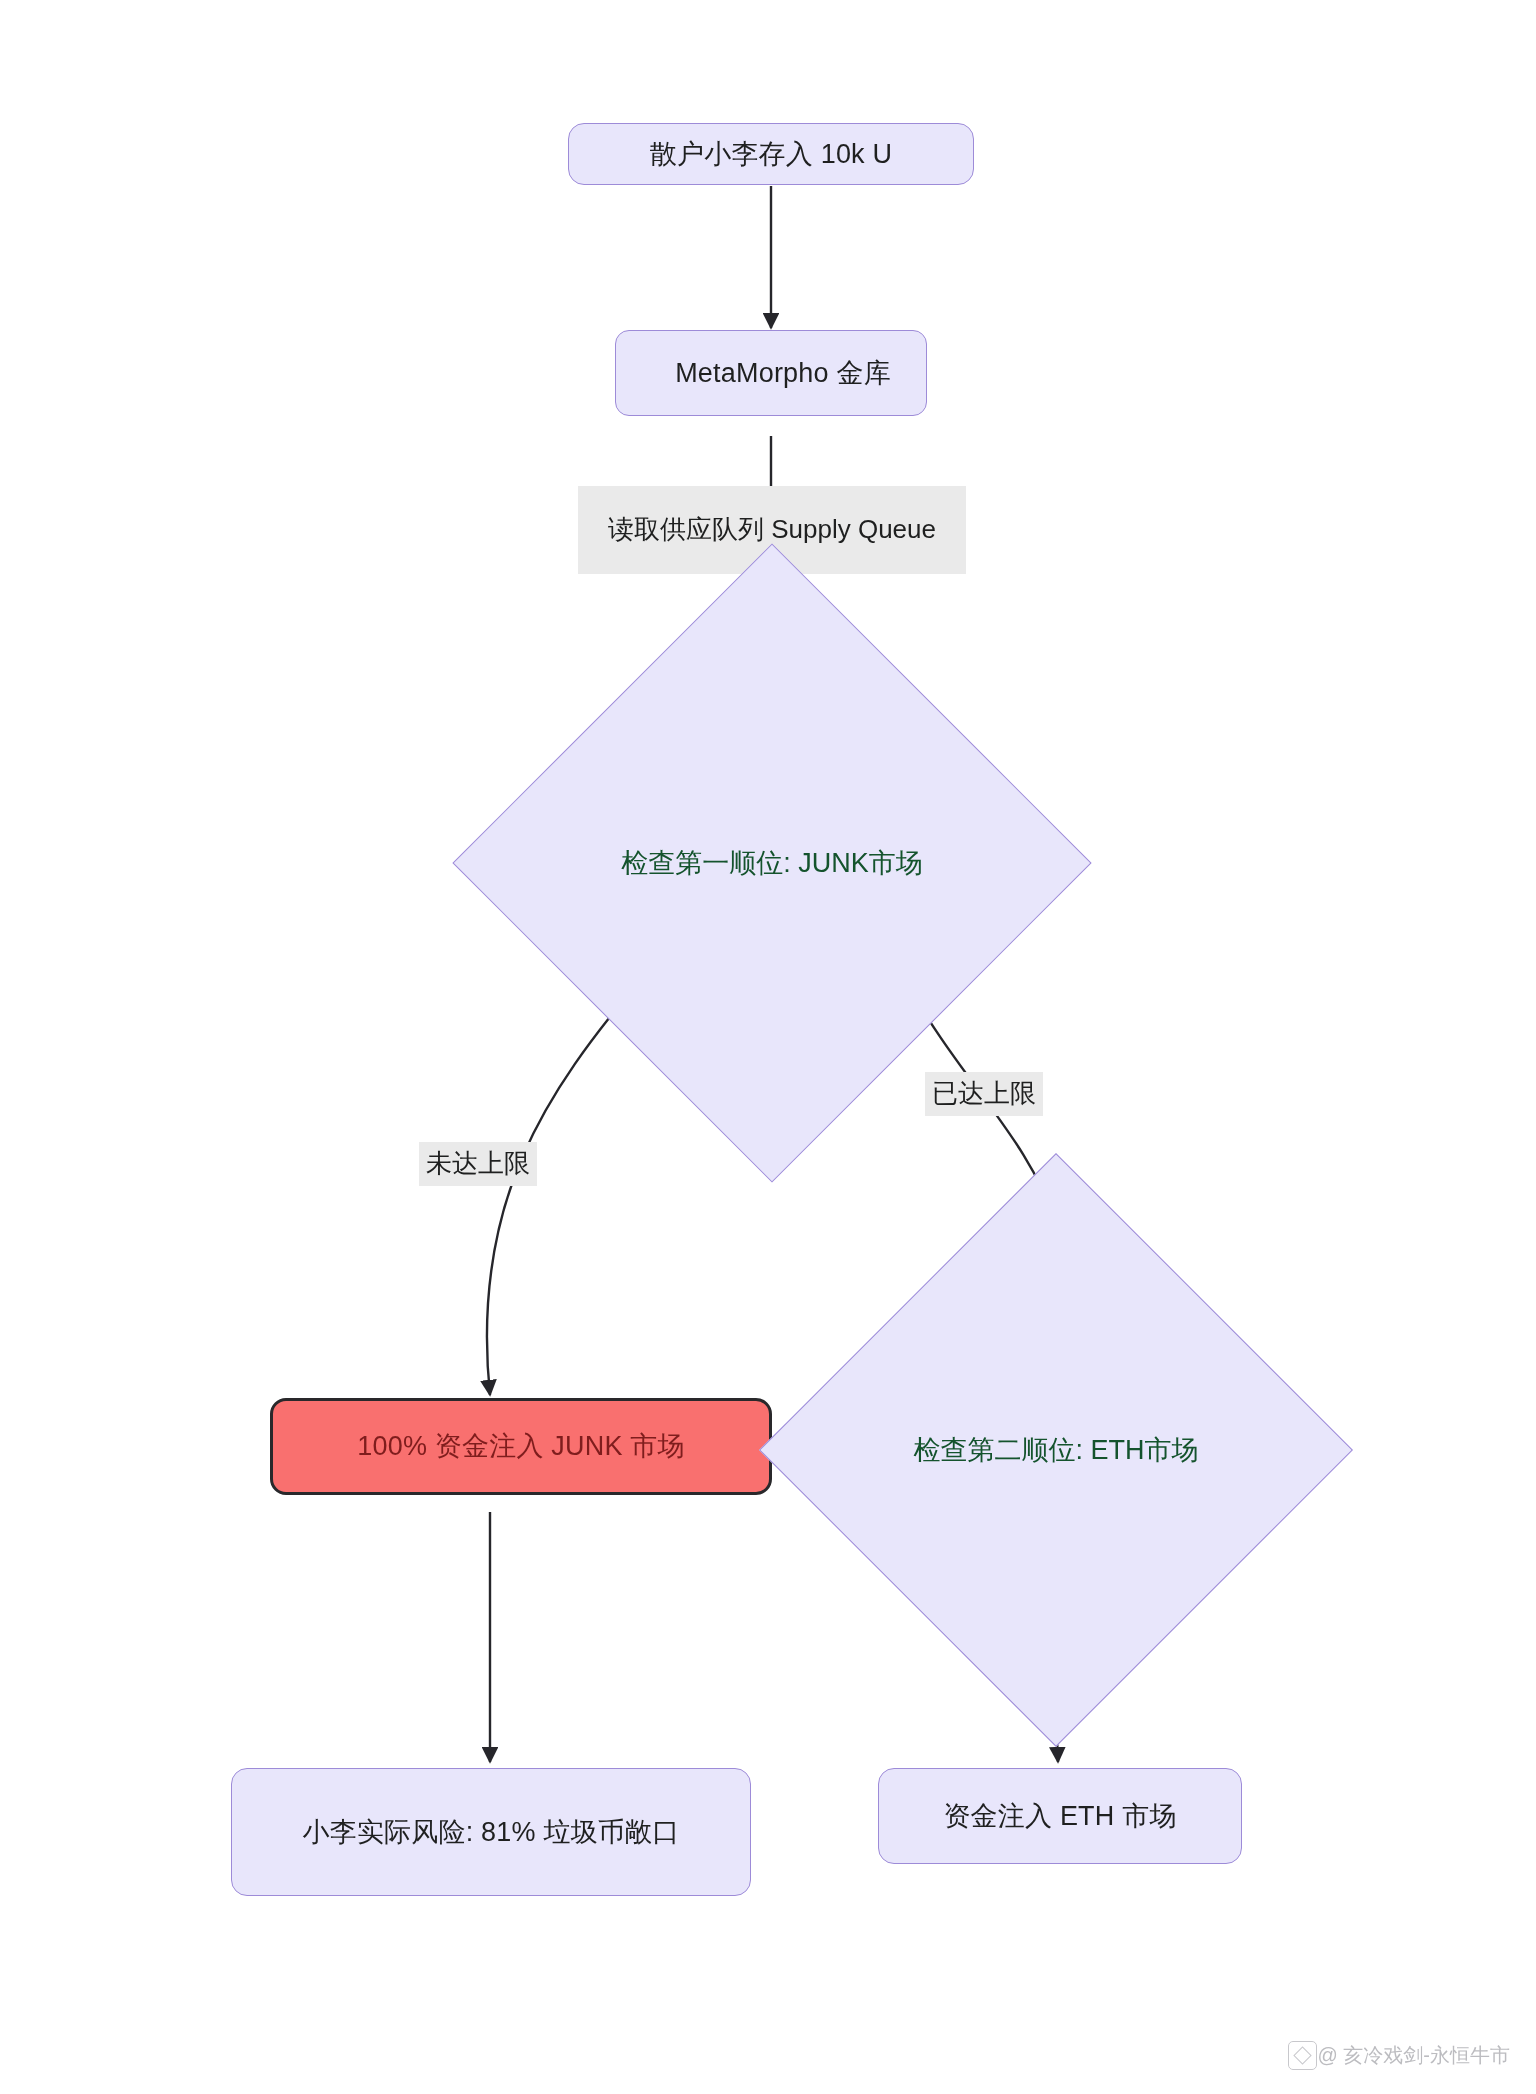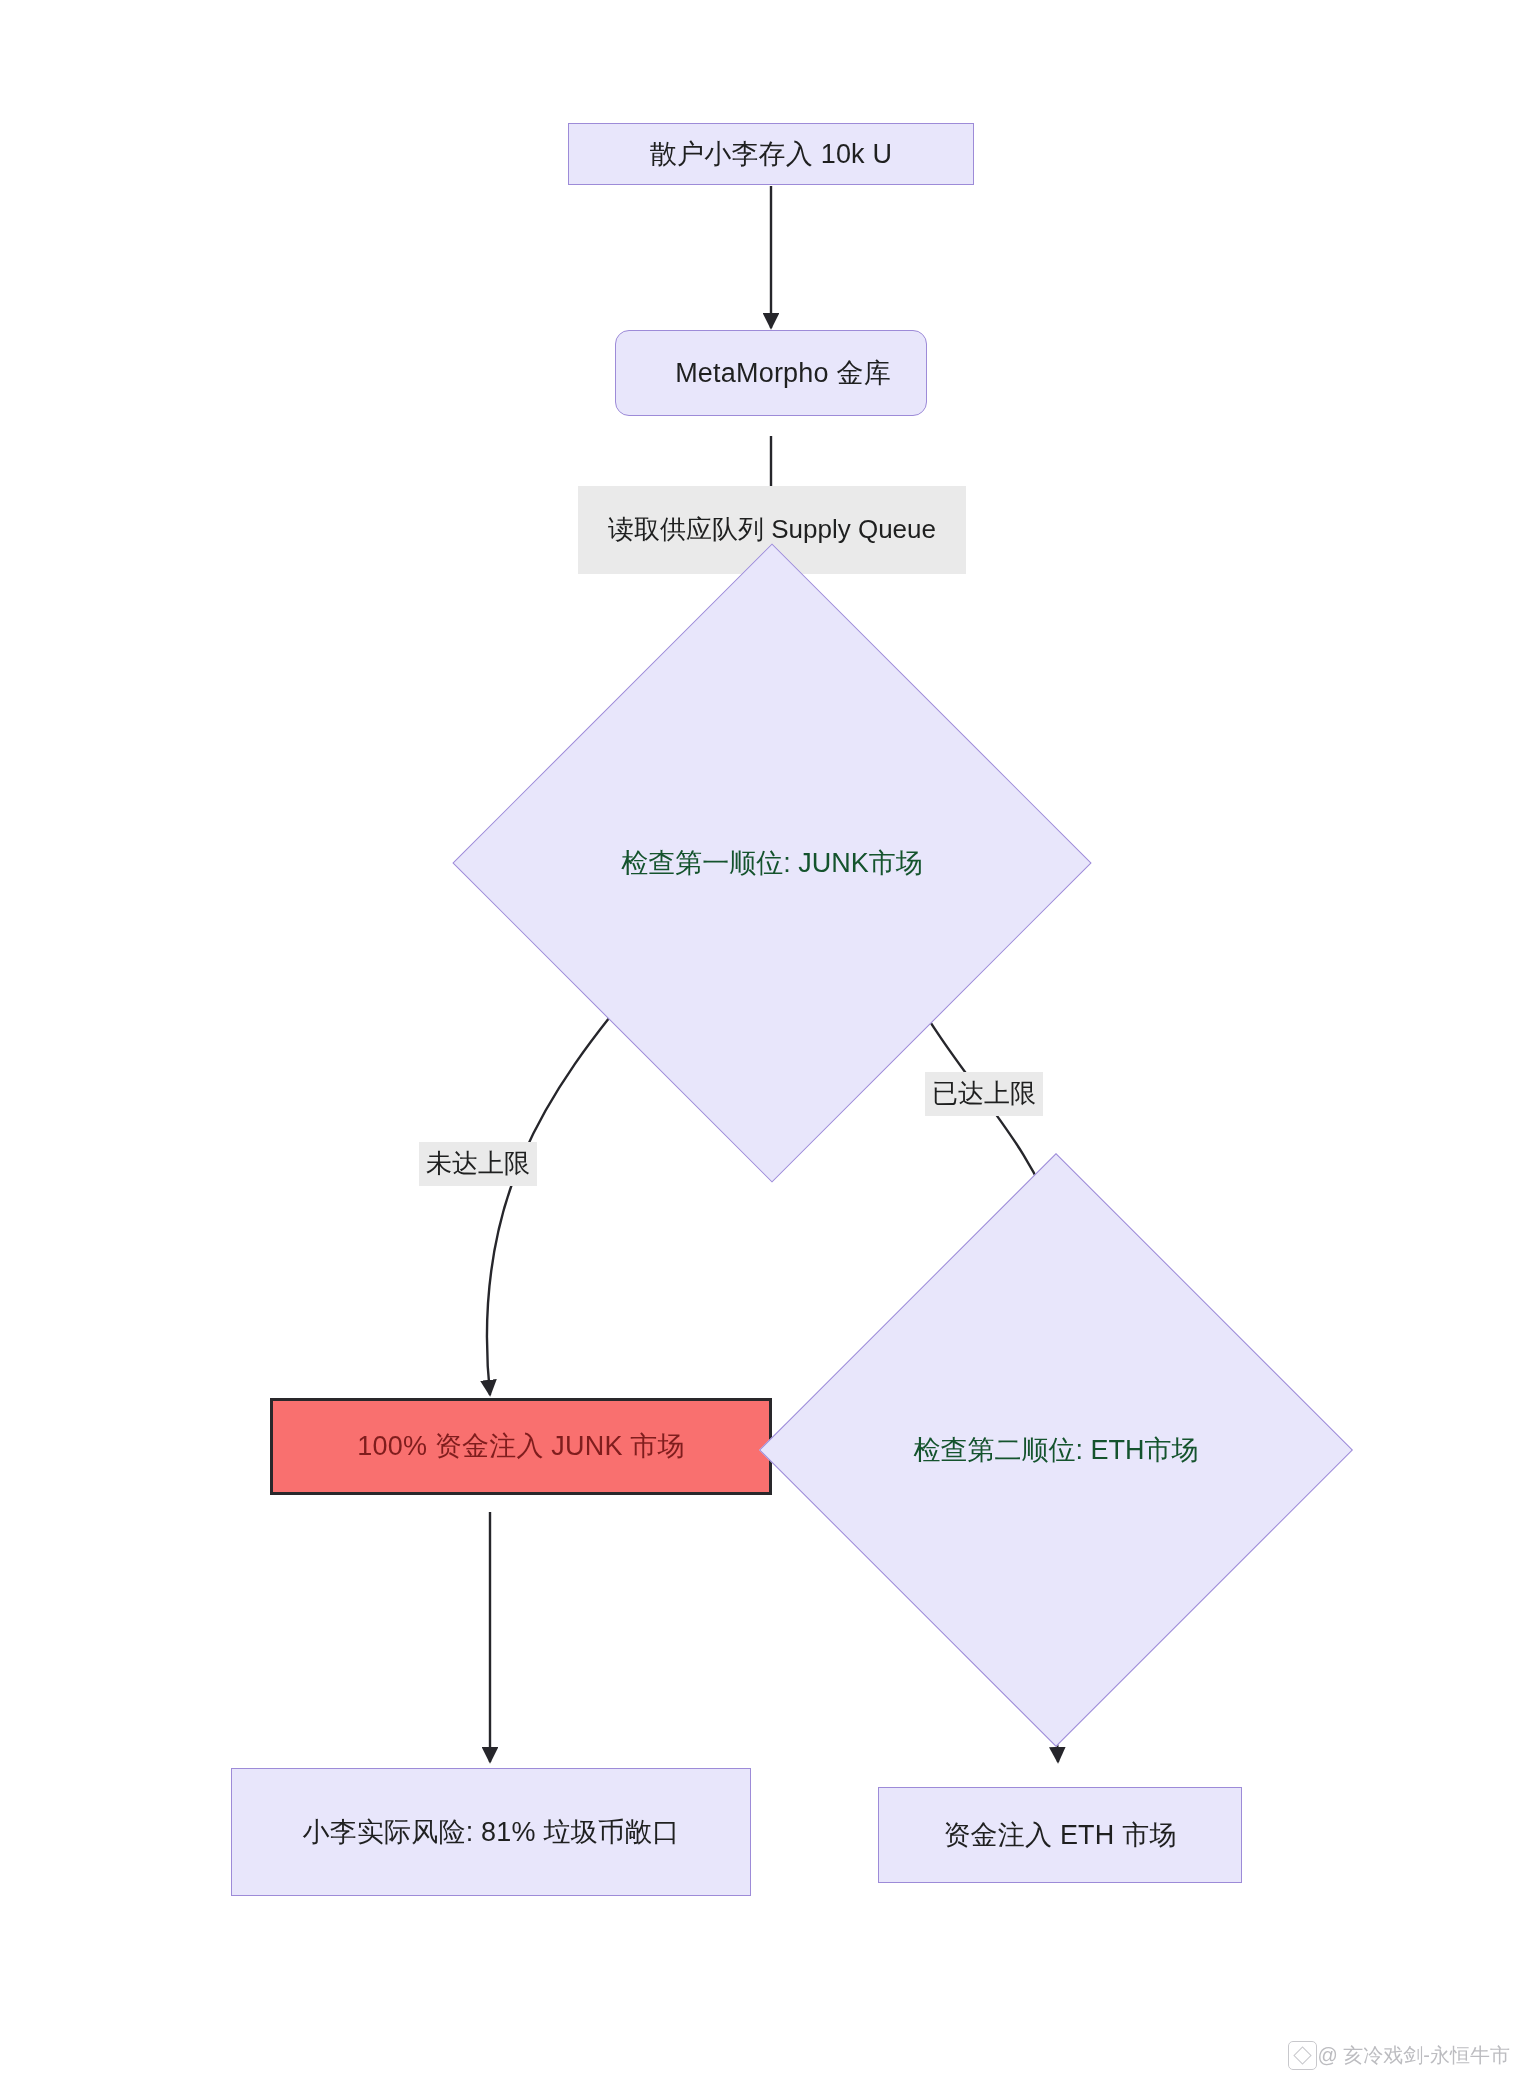--- a/index.html
+++ b/index.html
@@ -16,20 +16,21 @@
   .node{
     position:absolute;
     box-sizing:border-box;
     display:flex;align-items:center;justify-content:center;
     text-align:center;
     color:#1f2020;
     font-size:27px;
     line-height:1.42;
     letter-spacing:.2px;
     padding:6px 16px;
+    border-radius:16px;
   }
   .rect{
     background:#e8e6fb;
     border:1.6px solid #9d8bd8;
   }
   .round{
     background:#e8e6fb;
     border:1.6px solid #9d8bd8;
     border-radius:14px;
     padding-left:40px;
@@ -132,21 +133,21 @@
 
   <div class="diamond-wrap" style="left:846px;top:1240px;width:420px;height:420px;">
     <div class="diamond-shape"></div>
     <div class="diamond-label">检查第二顺位: ETH市场</div>
   </div>
 
   <div class="node rect" style="left:231px;top:1768px;width:520px;height:128px;">
     <span style="max-width:400px;">小李实际风险: 81% 垃圾币敞口</span>
   </div>
 
-  <div class="node rect" style="left:878px;top:1768px;width:364px;height:96px;margin-top:19px;">
+  <div class="node rect" style="left:878px;top:1768px;width:364px;height:96px;">
     <span>资金注入 ETH 市场</span>
   </div>
 
   <div class="watermark">
     <span class="wm-badge">
       <span class="wm-diamond"></span>
     </span>
     <span>@ 亥冷戏剑-永恒牛市</span>
   </div>
 

